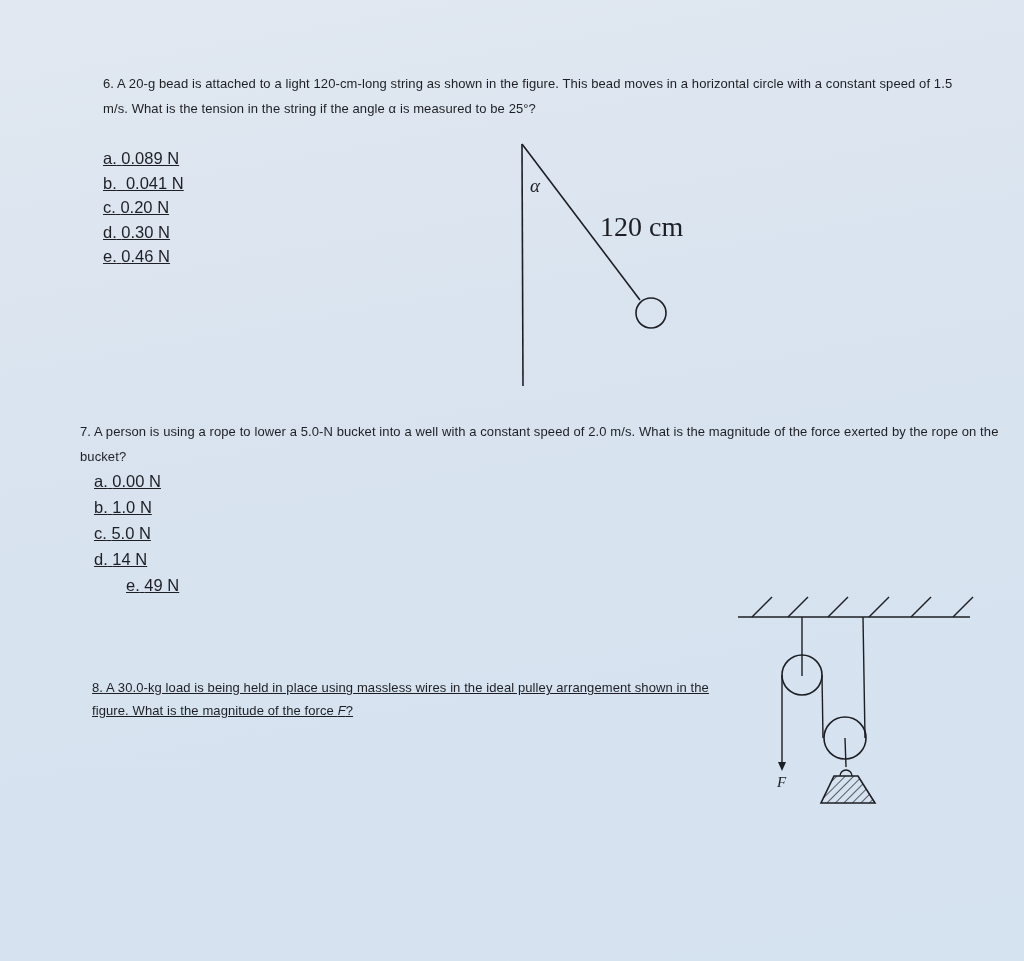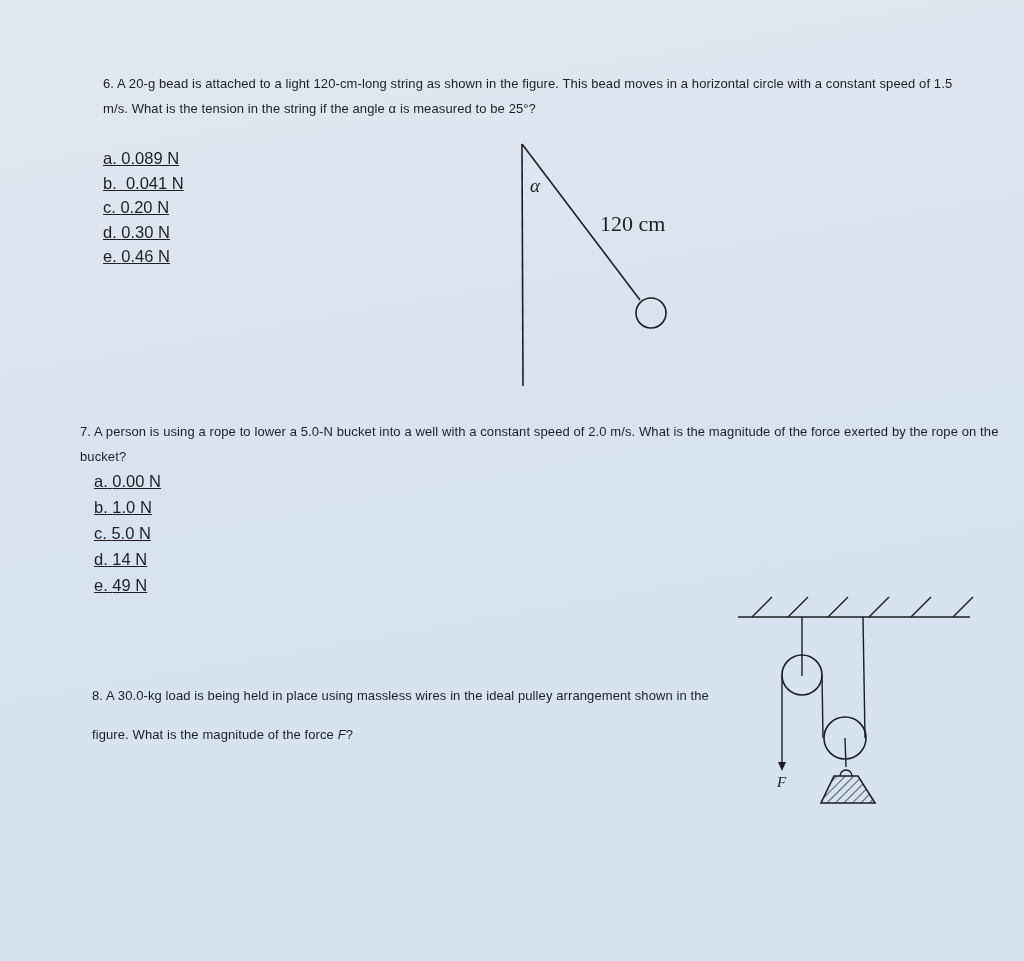--- a/index.html
+++ b/index.html
@@ -36,35 +36,35 @@
   <div class="choice"><span>d.</span> <span>0.30 N</span></div>
   <div class="choice"><span>e.</span> <span>0.46 N</span></div>
 </div>
 
 <svg style="left:0; top:0;" width="1024" height="961">
   <line x1="522" y1="144" x2="523" y2="386" stroke="#1d1f24" stroke-width="1.6"></line>
   <line x1="522" y1="144" x2="640" y2="300" stroke="#1d1f24" stroke-width="1.6"></line>
   <circle cx="651" cy="313" r="15" fill="none" stroke="#1d1f24" stroke-width="1.6"></circle>
 </svg>
 <div class="serif" style="position:absolute; left:530px; top:175px; font-size:19px; font-style:italic;">α</div>
-<div class="serif" style="position:absolute; left:600px; top:211px; font-size:22px;">120 cm</div>
+<div class="serif" style="position:absolute; left:600px; top:211px; font-size:28px;">120 cm</div>
 
 <div class="q-text" style="left:80px; top:420px; width:920px;">
   <span>7.</span>
   <span>A person is using a rope to lower a 5.0-N bucket into a well with a constant speed of 2.0 m/s. What is the magnitude of the force exerted by the rope on the bucket?</span>
 </div>
 <div class="choices" style="left:94px; top:468px;">
   <div class="choice" style="height:26px;line-height:26px;"><span>a.</span> <span>0.00 N</span></div>
   <div class="choice" style="height:26px;line-height:26px;"><span>b.</span> <span>1.0 N</span></div>
   <div class="choice" style="height:26px;line-height:26px;"><span>c.</span> <span>5.0 N</span></div>
   <div class="choice" style="height:26px;line-height:26px;"><span>d.</span> <span>14 N</span></div>
-  <div class="choice" style="height:26px;line-height:26px;"><span>e.</span> <span>49 N</span></div>
+  <div class="choice" style="height:26px;line-height:26px;margin-left:32px;"><span>e.</span> <span>49 N</span></div>
 </div>
 
-<div class="q-text" style="left:92px; top:676px; width:620px; line-height:39px;">
+<div class="q-text" style="left:92px; top:676px; width:620px; line-height:23px;text-decoration:underline;">
   <span>8.</span>
   <span>A 30.0-kg load is being held in place using massless wires in the ideal pulley arrangement shown in the figure. What is the magnitude of the force </span><span style="font-style:italic;">F</span><span>?</span>
 </div>
 
 <svg style="left:0; top:0;" width="1024" height="961">
   <defs>
     <pattern id="hatch" patternUnits="userSpaceOnUse" width="6" height="6" patternTransform="rotate(45)">
       <line x1="0" y1="0" x2="0" y2="6" stroke="#1d1f24" stroke-width="1.4"></line>
     </pattern>
   </defs>

